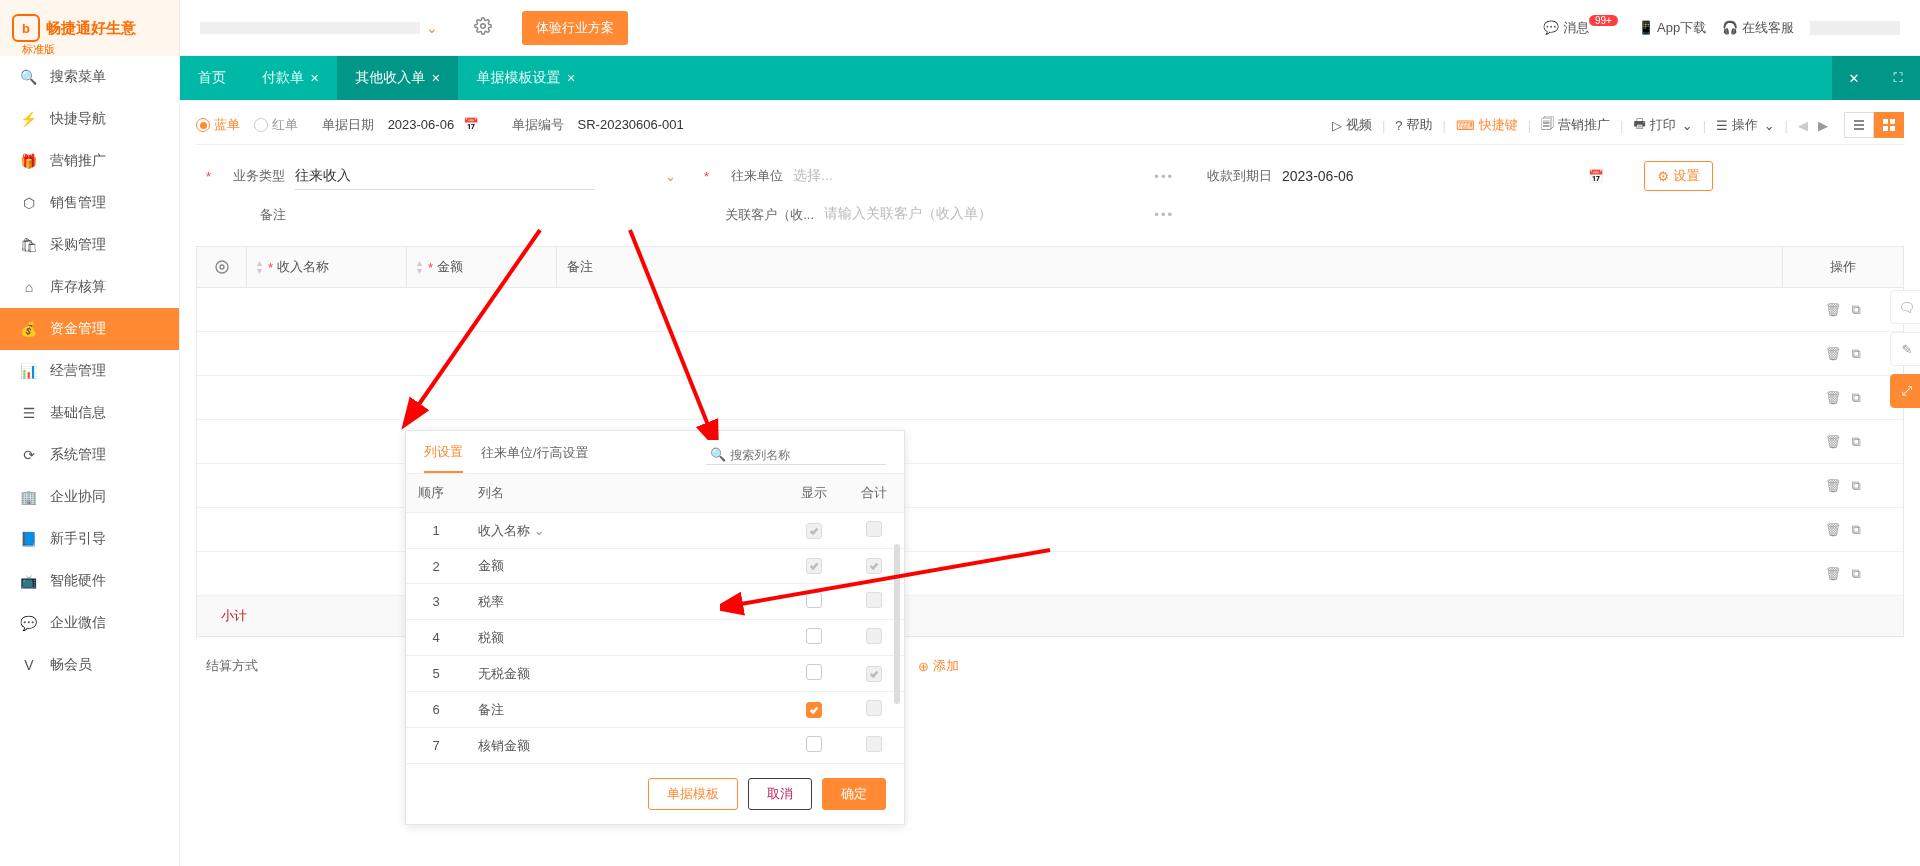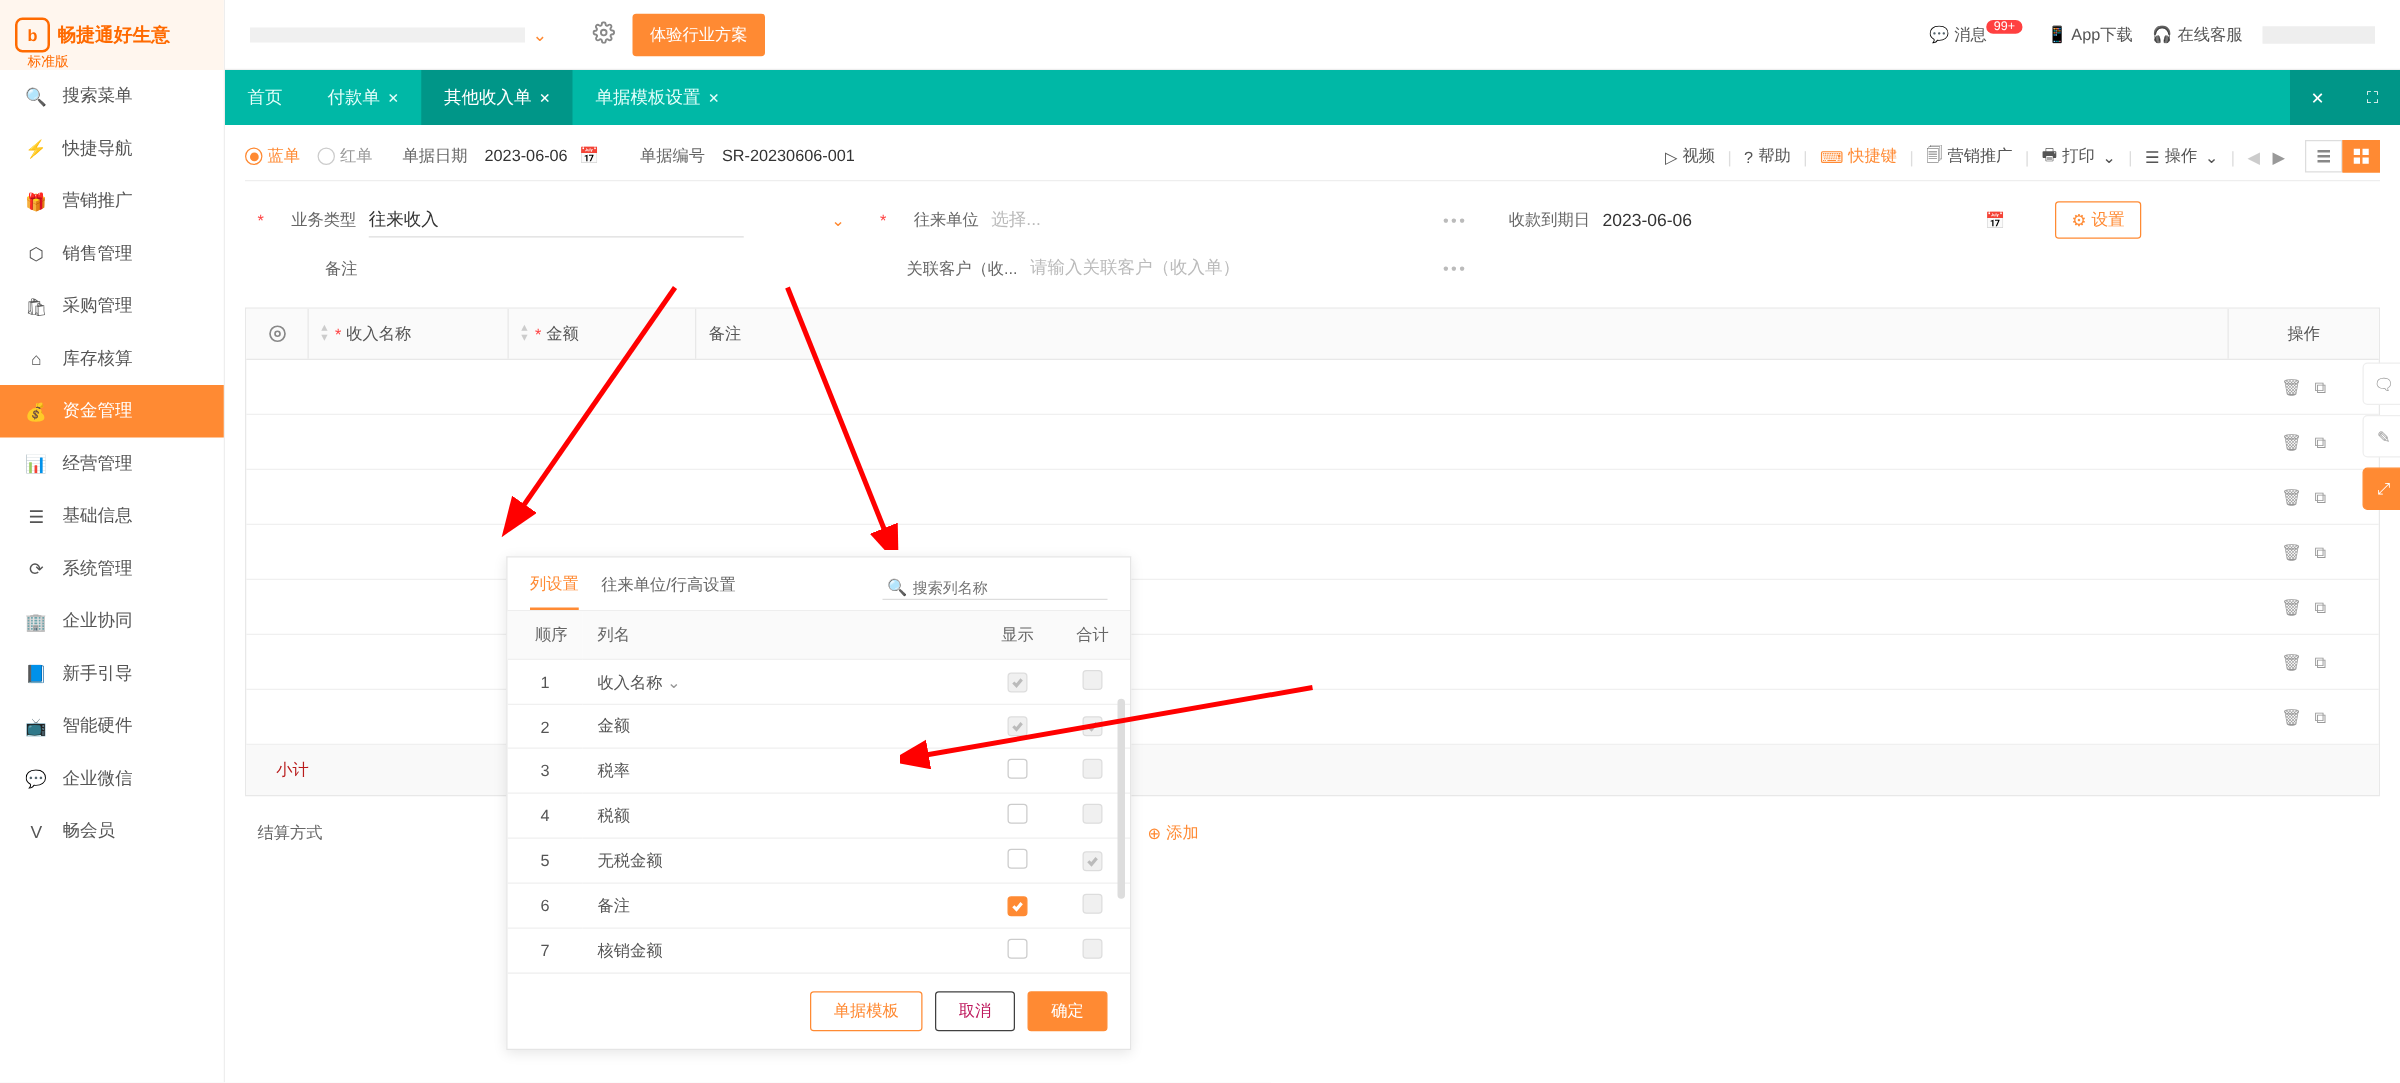--- a/index.html
+++ b/index.html
@@ -11,21 +11,21 @@
 .logo-text { color:#ff6a00; font-weight:bold; font-size:15px; }
 .logo-sub { color:#ff6a00; font-size:11px; position:absolute; top:42px; left:22px; }
 .side-item { display:flex; align-items:center; padding:12px 20px; color:#555; cursor:pointer; font-size:14px; }
 .side-item.active { background:#ff8a33; color:#fff; }
 .side-icon { width:18px; height:18px; margin-right:12px; display:inline-flex; align-items:center; justify-content:center; }
 .main { flex:1; display:flex; flex-direction:column; background:#fff; position:relative; }
 .topbar { height:56px; display:flex; align-items:center; padding:0 20px; border-bottom:1px solid #eee; }
 .org-select { color:#bbb; font-size:14px; margin-right:10px; display:flex; align-items:center; flex:0 0 250px; }
 .chev { margin-left:6px; color:#ff8a33; }
 .gear-btn { margin:0 14px; color:#888; }
-.cta-btn { background:#ff8a33; color:#fff; border:none; padding:8px 14px; border-radius:3px; font-size:13px; cursor:pointer; }
+.cta-btn { background:#ff8a33; color:#fff; border:none; padding:8px 14px; border-radius:3px; font-size:13px; cursor:pointer;margin-left:16px; }
 .topbar-right { margin-left:auto; display:flex; align-items:center; gap:16px; color:#555; }
 .badge-count { background:#ff4040; color:#fff; border-radius:10px; padding:0 6px; font-size:10px; position:relative; top:-8px; left:-4px; }
 .tabs { background:#00b8a6; display:flex; align-items:center; height:44px; }
 .tab { padding:0 18px; height:44px; display:flex; align-items:center; color:#e4fffb; cursor:pointer; font-size:14px; }
 .tab.active { background:#009688; color:#fff; }
 .tab .close { margin-left:6px; font-size:11px; }
 .tabs-right { margin-left:auto; display:flex; }
 .tabs-right .icon-btn { width:44px; height:44px; display:flex; align-items:center; justify-content:center; color:#fff; cursor:pointer; background:#009688; }
 .content { flex:1; padding:12px 16px; overflow:auto; background:#fff; position:relative; }
 .bill-toolbar { display:flex; align-items:center; gap:14px; border-bottom:1px solid #eee; padding-bottom:6px; }
@@ -63,21 +63,21 @@
 .dt-row .body { flex:1; }
 .dt-row .ops { width:120px; display:flex; justify-content:center; gap:10px; color:#999; }
 .subtotal-row { display:flex; background:#f9f9f9; height:40px; align-items:center; padding:0 10px; color:#b91c1c; }
 .subtotal-row .lbl { width:50px; text-align:left; padding-left:14px; }
 .subtotal-row .amt { width:310px; text-align:right; padding-right:20px; font-weight:bold; }
 .settle-row { display:flex; align-items:center; padding:20px 10px; gap:24px; color:#666; }
 .settle-row .add-link { color:#ff8a33; display:flex; align-items:center; gap:4px; }
 .float-tools { position:absolute; right:-4px; top:290px; display:flex; flex-direction:column; gap:8px; }
 .float-tools .ft { width:34px; height:34px; background:#fff; border:1px solid #eee; border-radius:4px 0 0 4px; display:flex; align-items:center; justify-content:center; color:#999; }
 .float-tools .ft.active { background:#ff8a33; color:#fff; border-color:#ff8a33; }
-.popup { position:absolute; left:225px; top:330px; width:500px; background:#fff; border:1px solid #e5e5e5; box-shadow:0 2px 10px rgba(0,0,0,0.1); z-index:10;margin-top:15px; }
+.popup { position:absolute; left:225px; top:330px; width:500px; background:#fff; border:1px solid #e5e5e5; box-shadow:0 2px 10px rgba(0,0,0,0.1); z-index:10; }
 .popup-tabs { display:flex; padding:12px 18px 0; gap:18px; align-items:center; border-bottom:1px solid #eee; }
 .popup-tab { padding-bottom:10px; color:#666; cursor:pointer; }
 .popup-tab.active { color:#ff8a33; border-bottom:2px solid #ff8a33; }
 .popup-search { margin-left:auto; display:flex; align-items:center; border-bottom:1px solid #ddd; padding:2px 4px; margin-bottom:6px; width:180px; }
 .popup-search input { border:none; outline:none; font-size:12px; width:140px; }
 .pop-table { width:100%; border-collapse:collapse; }
 .pop-table th { background:#fafafa; font-weight:normal; color:#666; padding:10px 12px; text-align:left; font-size:13px; }
 .pop-table td { padding:8px 12px; border-top:1px solid #f0f0f0; color:#555; font-size:13px; }
 .pop-table th.ck, .pop-table td.ck { text-align:center; width:60px; }
 .chk { width:16px; height:16px; border:1px solid #ccc; border-radius:3px; display:inline-flex; align-items:center; justify-content:center; background:#fff; }
@@ -447,21 +447,21 @@
           <div class="popup-tab">往来单位/行高设置</div>
           <div class="popup-search">
             <span style="color:#999;margin-right:4px;">🔍</span>
             <input placeholder="搜索列名称" style="">
           </div>
         </div>
         <div style="position:relative;">
           <table class="pop-table">
             <thead>
                 <tr>
-              <th style="width:60px;text-align:right;">顺序</th>
+              <th style="width:60px;text-align:left;">顺序</th>
               <th>列名</th>
               <th class="ck">显示</th>
               <th class="ck">合计</th>
             </tr>
               </thead>
             <tbody id="pop-body">
                 <tr>
                   <td style="text-align:center;">1</td>
                   <td>收入名称 <span style="color:#999;">⌄</span></td>
                   <td class="ck"><span class="chk on dis">

